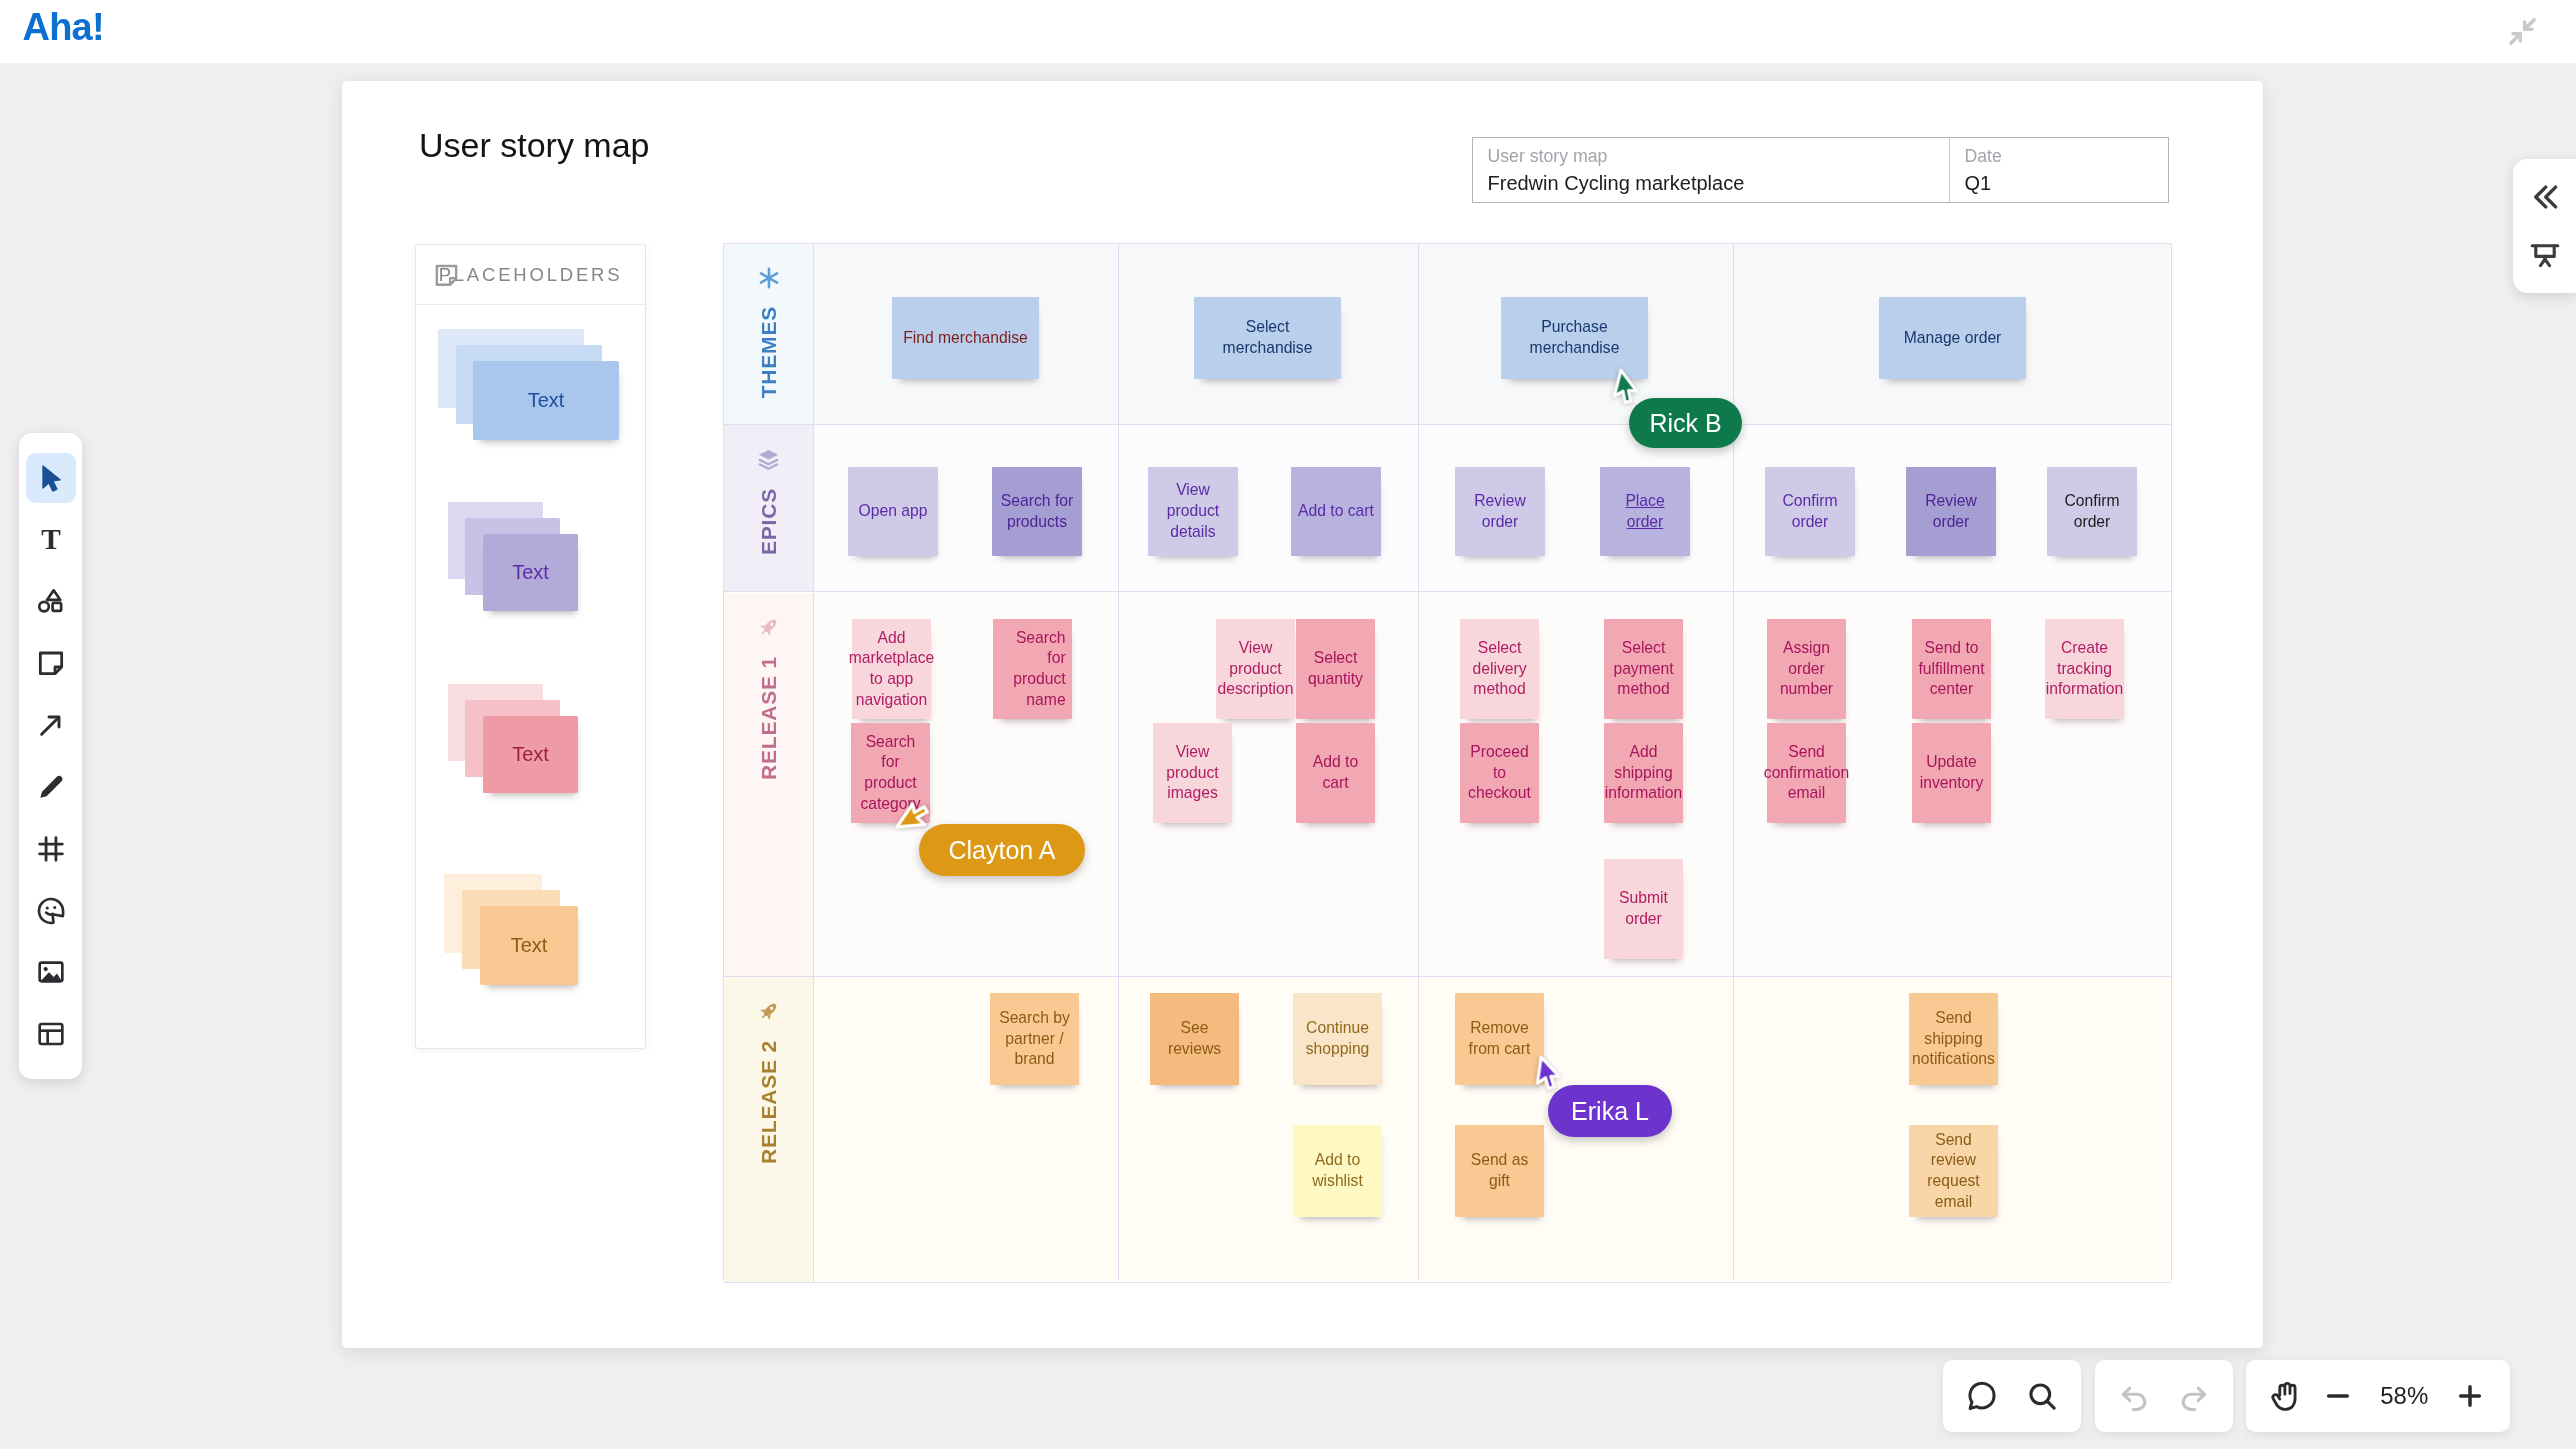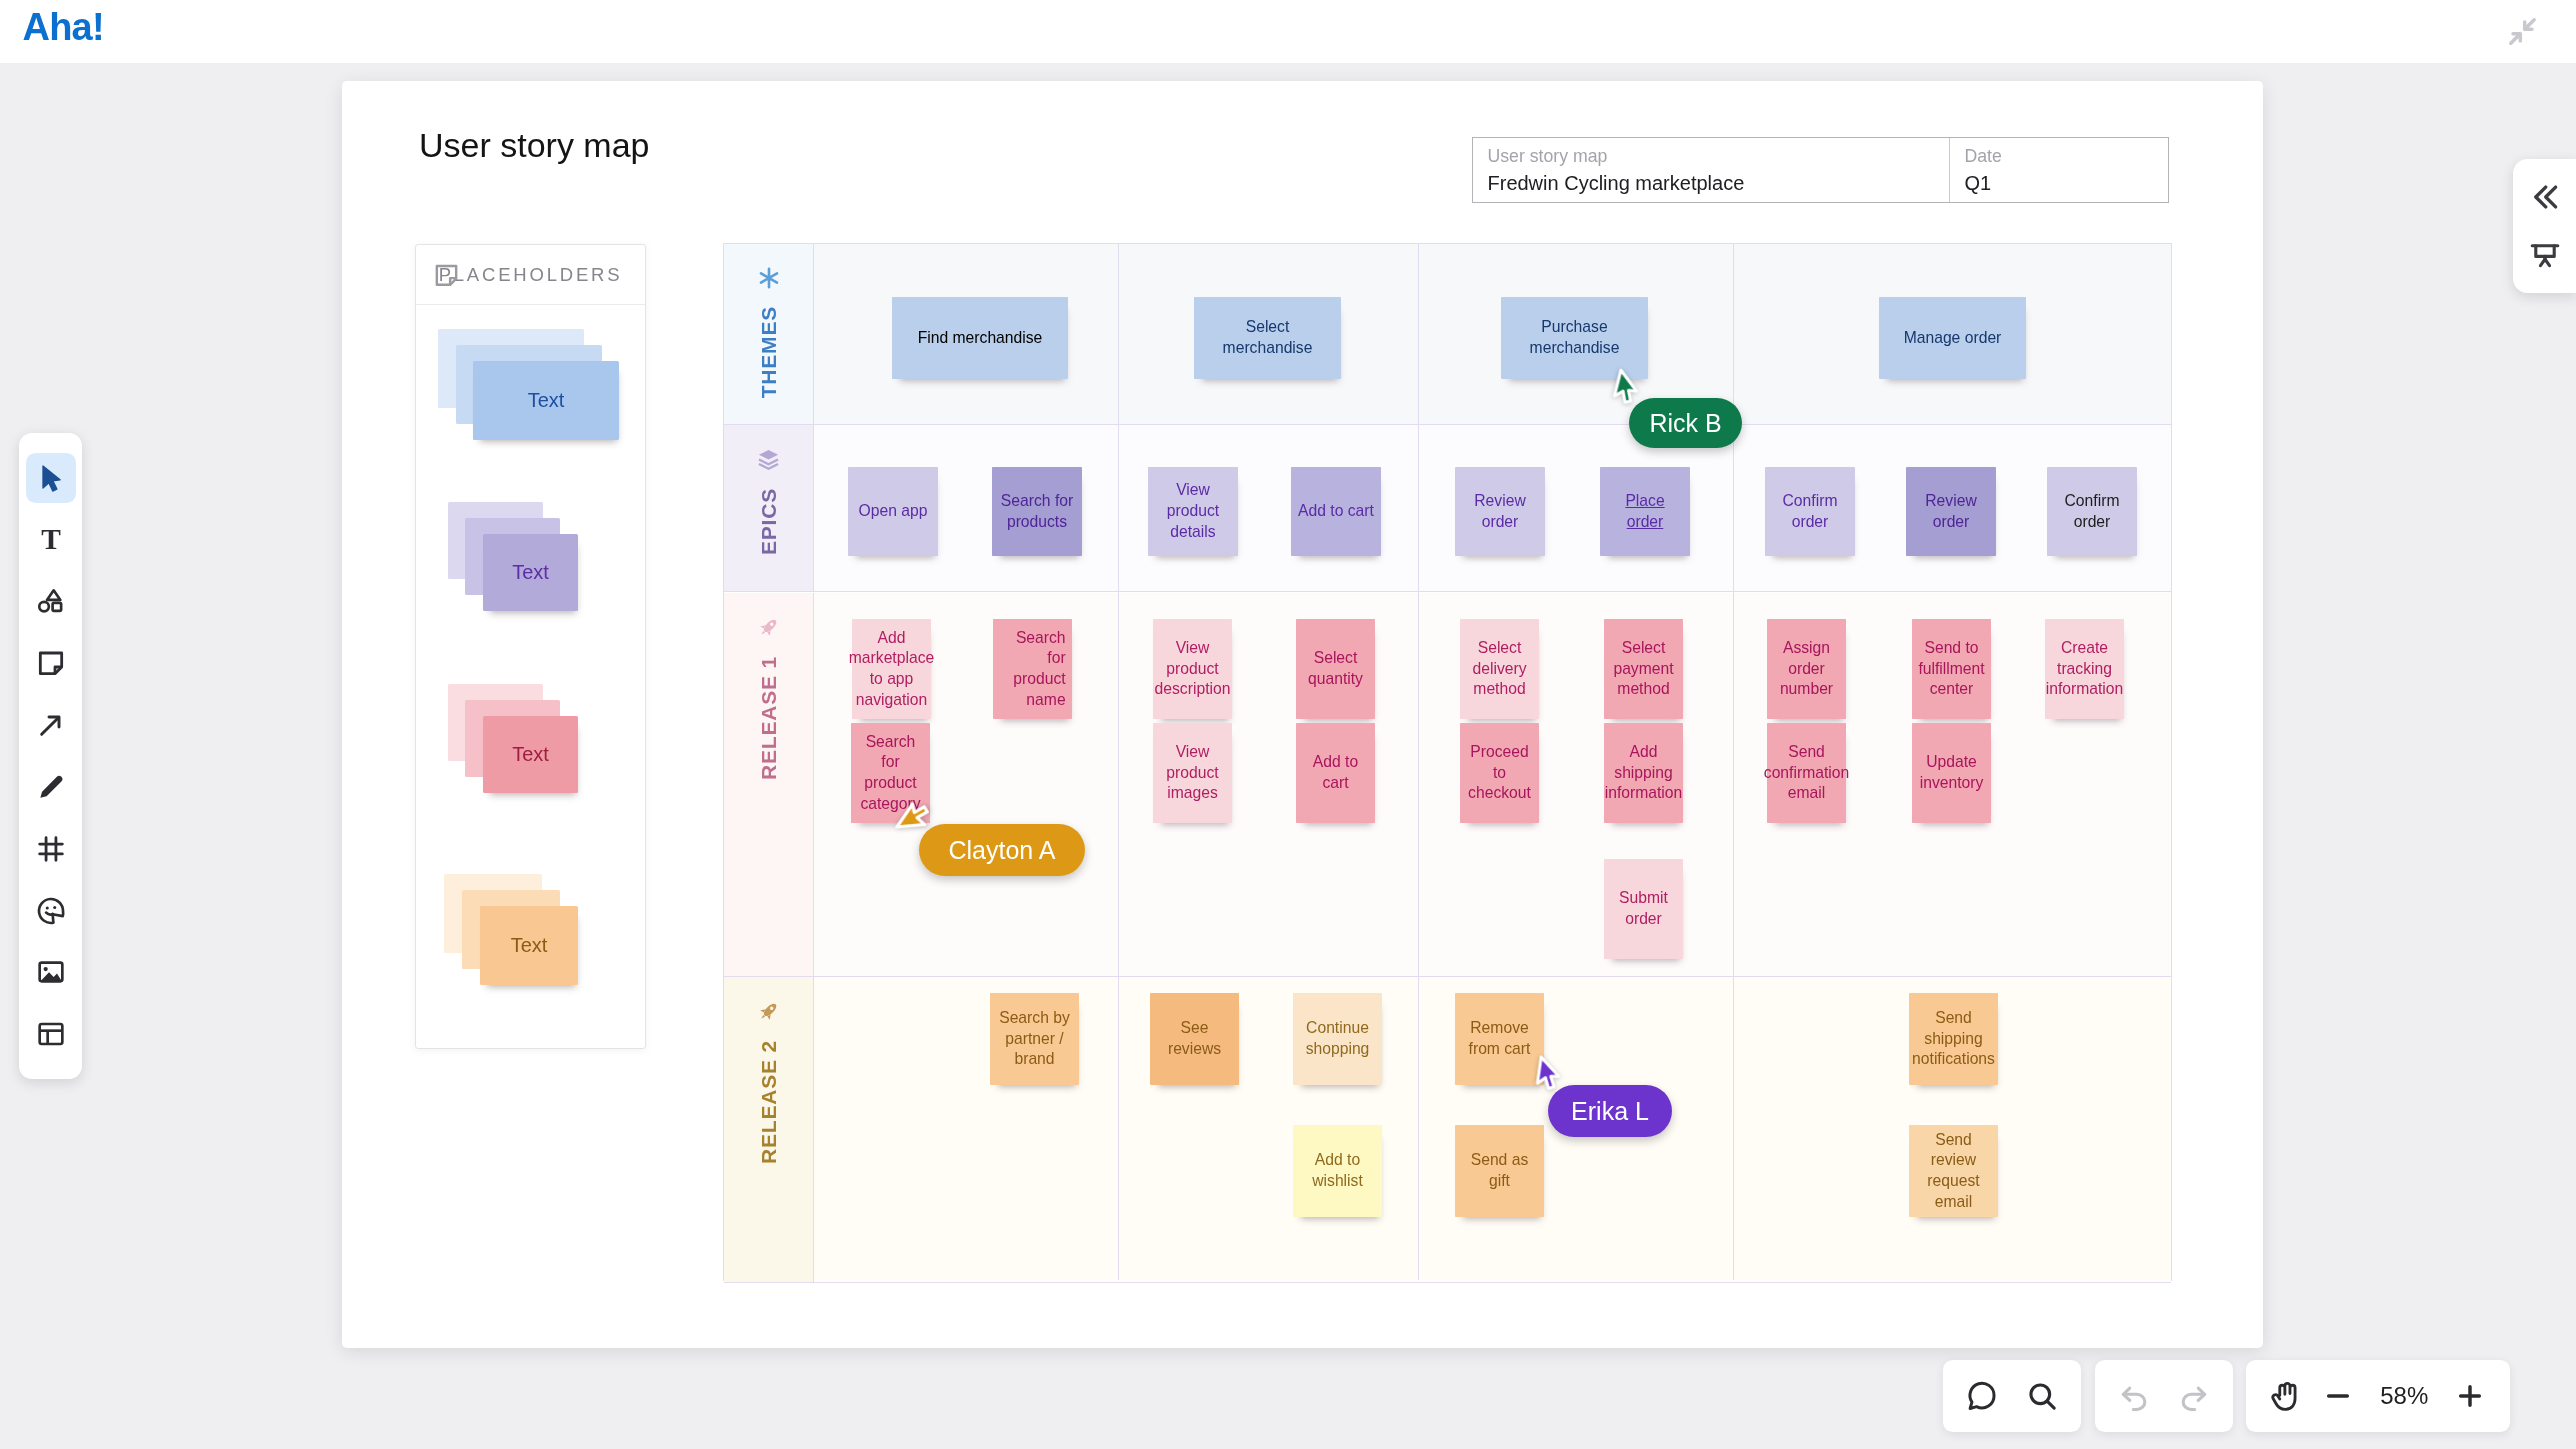--- a/index.html
+++ b/index.html
@@ -266,36 +266,36 @@
       <span class="vlabel">RELEASE 2</span>
     </div>
     <div class="row-body"></div>
   </div>
   <div class="vline" style="left:394px"></div>
   <div class="vline" style="left:694px"></div>
   <div class="vline" style="left:1009px"></div>
 </div>
 
 <div id="board">
-    <div class="sticky" style="left: 892px; top: 297px; width: 176px; height: 82px; background: rgb(185, 207, 235); color: #000000; text-align: right;">Find merchandise</div>
+    <div class="sticky" style="left: 892px; top: 297px; width: 147px; height: 82px; background: rgb(185, 207, 235); color: #7f1d1d; text-align: right;">Find merchandise</div>
     <div class="sticky" style="left: 1194px; top: 297px; width: 147px; height: 82px; background: rgb(185, 207, 235); color: rgb(23, 56, 110);">Select merchandise</div>
     <div class="sticky" style="left: 1501px; top: 297px; width: 147px; height: 82px; background: rgb(185, 207, 235); color: rgb(23, 56, 110);">Purchase merchandise</div>
     <div class="sticky" style="left: 1879px; top: 297px; width: 147px; height: 82px; background: rgb(185, 207, 235); color: rgb(23, 56, 110);">Manage order</div>
     <div class="sticky" style="left: 848px; top: 467px; width: 90px; height: 89px; background: rgb(207, 202, 231); color: rgb(91, 43, 166);">Open app</div>
     <div class="sticky" style="left: 992px; top: 467px; width: 90px; height: 89px; background: rgb(165, 158, 210); color: rgb(79, 36, 150);">Search for products</div>
     <div class="sticky" style="left: 1148px; top: 467px; width: 90px; height: 89px; background: rgb(207, 202, 231); color: rgb(91, 43, 166);">View product details</div>
     <div class="sticky" style="left: 1291px; top: 467px; width: 90px; height: 89px; background: rgb(184, 178, 222); color: rgb(91, 43, 166);">Add to cart</div>
     <div class="sticky" style="left: 1455px; top: 467px; width: 90px; height: 89px; background: rgb(207, 202, 231); color: rgb(91, 43, 166);">Review order</div>
     <div class="sticky" style="left: 1600px; top: 467px; width: 90px; height: 89px; background: rgb(184, 178, 222); color: rgb(91, 43, 166); text-decoration: underline;">Place order</div>
     <div class="sticky" style="left: 1765px; top: 467px; width: 90px; height: 89px; background: rgb(207, 202, 231); color: rgb(91, 43, 166);">Confirm order</div>
     <div class="sticky" style="left: 1906px; top: 467px; width: 90px; height: 89px; background: rgb(165, 158, 210); color: rgb(79, 36, 150);">Review order</div>
     <div class="sticky" style="left: 2047px; top: 467px; width: 90px; height: 89px; background: rgb(207, 202, 231); color: rgb(29, 29, 29);">Confirm order</div>
     <div class="sticky" style="left: 852px; top: 619px; width: 79px; height: 100px; background: rgb(248, 215, 220); color: rgb(176, 29, 98);">Add marketplace to app navigation</div>
     <div class="sticky" style="left: 993px; top: 619px; width: 79px; height: 100px; background: rgb(241, 168, 178); color: rgb(168, 21, 92); text-align: right;">Search for product name</div>
-    <div class="sticky" style="left: 1153px; top: 619px; width: 79px; height: 100px; background: rgb(248, 215, 220); color: rgb(176, 29, 98);">View product description</div>
+    <div class="sticky" style="left: 1216px; top: 619px; width: 79px; height: 100px; background: rgb(248, 215, 220); color: rgb(176, 29, 98);">View product description</div>
     <div class="sticky" style="left: 1296px; top: 619px; width: 79px; height: 100px; background: rgb(241, 168, 178); color: rgb(168, 21, 92);">Select quantity</div>
     <div class="sticky" style="left: 1460px; top: 619px; width: 79px; height: 100px; background: rgb(248, 215, 220); color: rgb(176, 29, 98);">Select delivery method</div>
     <div class="sticky" style="left: 1604px; top: 619px; width: 79px; height: 100px; background: rgb(241, 168, 178); color: rgb(168, 21, 92);">Select payment method</div>
     <div class="sticky" style="left: 1767px; top: 619px; width: 79px; height: 100px; background: rgb(241, 168, 178); color: rgb(168, 21, 92);">Assign order number</div>
     <div class="sticky" style="left: 1912px; top: 619px; width: 79px; height: 100px; background: rgb(241, 168, 178); color: rgb(168, 21, 92);">Send to fulfillment center</div>
     <div class="sticky" style="left: 2045px; top: 619px; width: 79px; height: 100px; background: rgb(248, 215, 220); color: rgb(176, 29, 98);">Create tracking information</div>
     <div class="sticky" style="left: 851px; top: 723px; width: 79px; height: 100px; background: rgb(241, 168, 178); color: rgb(168, 21, 92);">Search for product category</div>
     <div class="sticky" style="left: 1153px; top: 723px; width: 79px; height: 100px; background: rgb(248, 215, 220); color: rgb(176, 29, 98);">View product images</div>
     <div class="sticky" style="left: 1296px; top: 723px; width: 79px; height: 100px; background: rgb(241, 168, 178); color: rgb(168, 21, 92);">Add to cart</div>
     <div class="sticky" style="left: 1460px; top: 723px; width: 79px; height: 100px; background: rgb(241, 168, 178); color: rgb(168, 21, 92);">Proceed to checkout</div>

